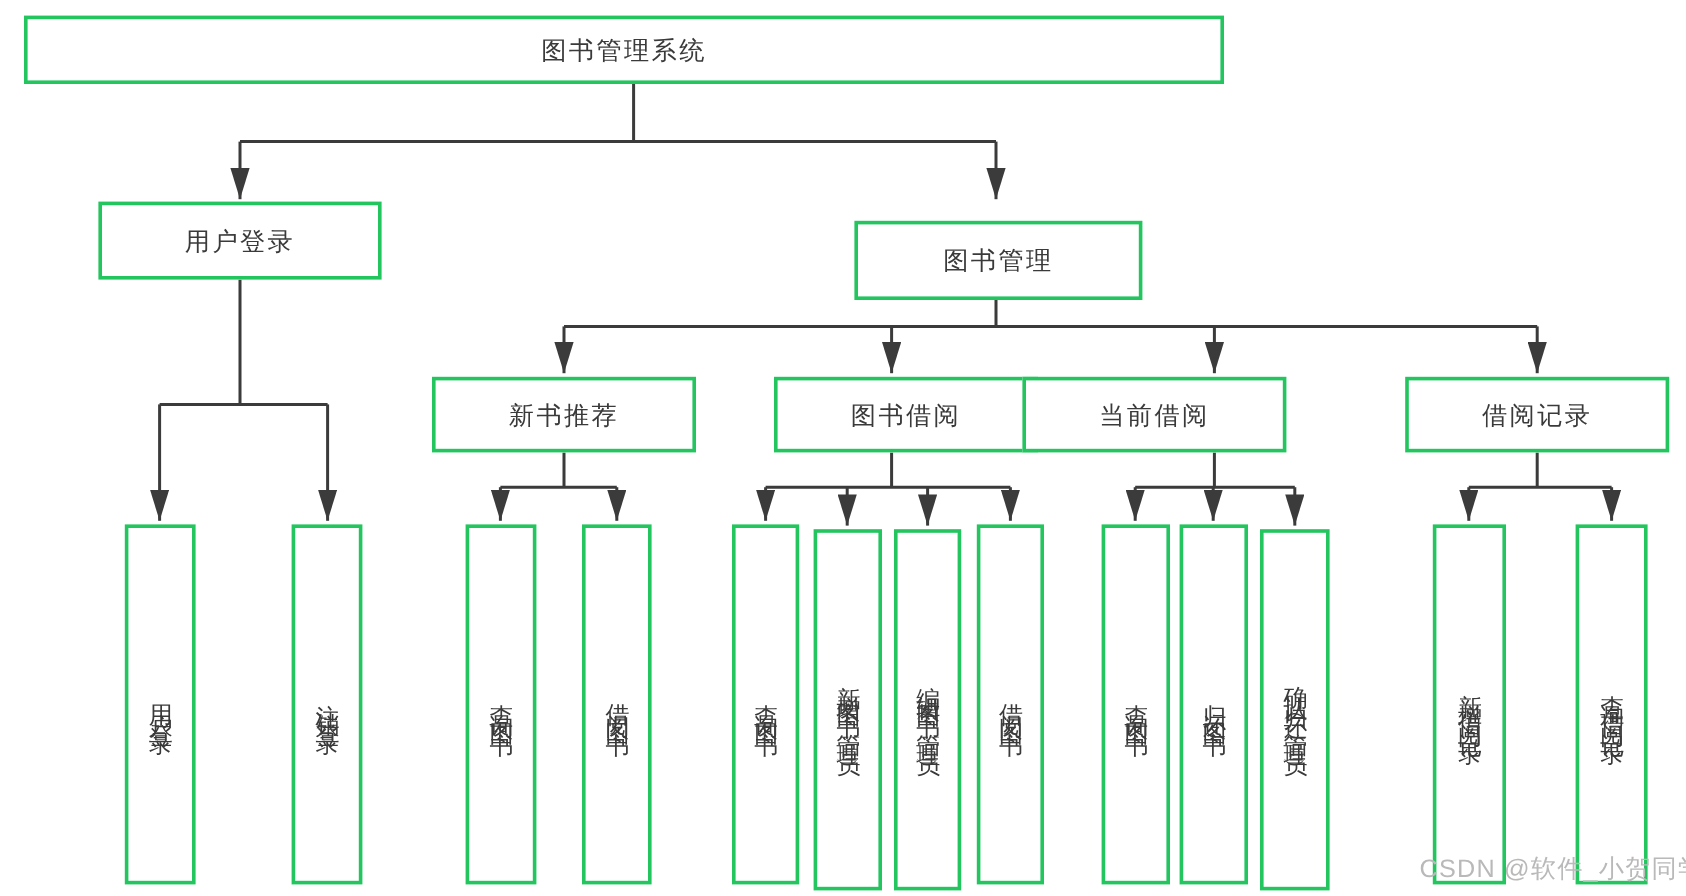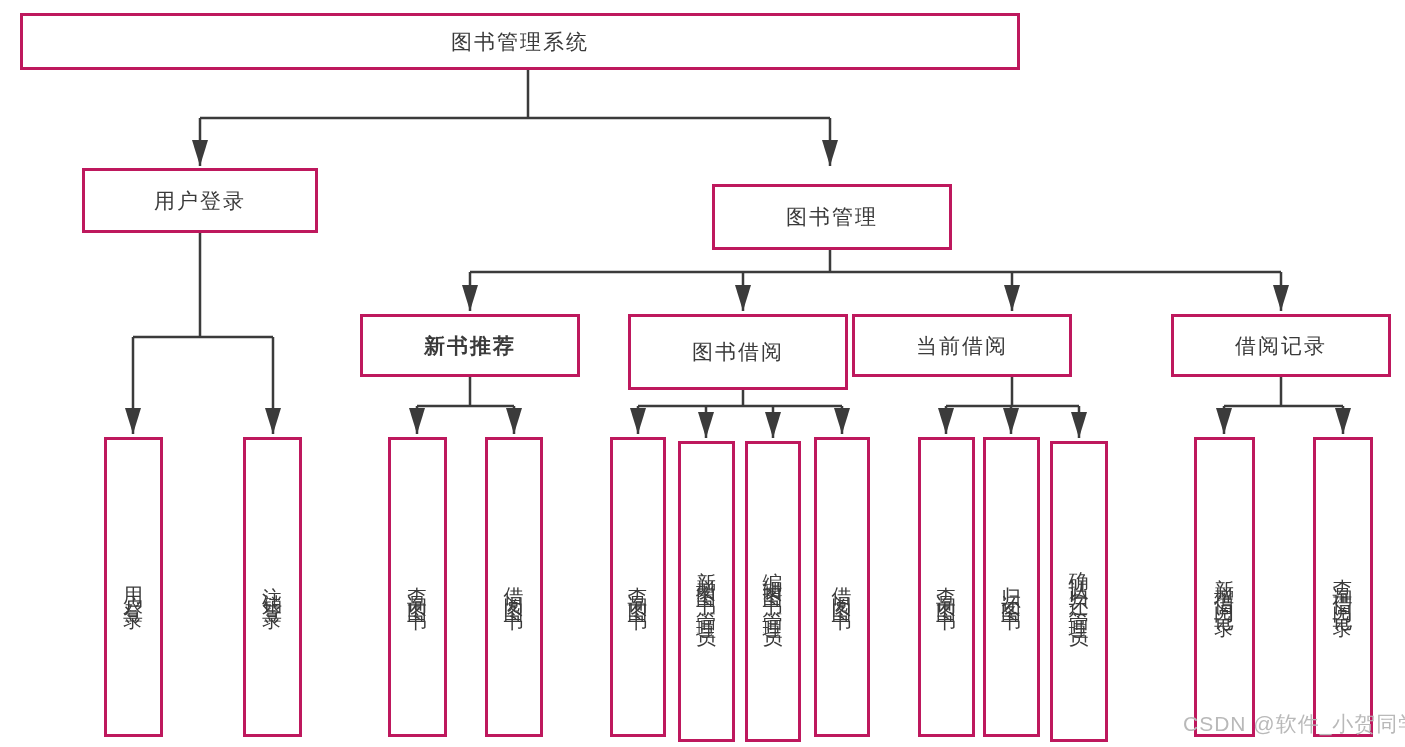--- a/index.html
+++ b/index.html
@@ -17,21 +17,21 @@
   }
   #wires {
     position: absolute;
     left: 0;
     top: 0;
     z-index: 1;
   }
   .node {
     position: absolute;
     box-sizing: border-box;
-    border: 3px solid #be185d;
+    border: 3px solid #22c55e;
     background: #ffffff;
     color: #3a3a3a;
     display: flex;
     align-items: center;
     justify-content: center;
     z-index: 2;
   }
   .hbox {
     font-size: 21px;
     letter-spacing: 2px;
@@ -105,22 +105,22 @@
       <path d="M1224,406 V434"></path>
       <path d="M1343,406 V434"></path>
     </g>
   </svg>
 
   <div class="node hbox" style="left:20px; top:13px; width:1000px; height:57px;">图书管理系统</div>
 
   <div class="node hbox" style="left:82px; top:168px; width:236px; height:65px;">用户登录</div>
   <div class="node hbox" style="left:712px; top:184px; width:240px; height:66px;">图书管理</div>
 
-  <div class="node hbox" style="left:360px; top:314px; width:220px; height:63px;font-weight:bold;">新书推荐</div>
-  <div class="node hbox" style="left:628px; top:314px; width:220px; height:76px;">图书借阅</div>
+  <div class="node hbox" style="left:360px; top:314px; width:220px; height:63px;">新书推荐</div>
+  <div class="node hbox" style="left:645px; top:314px; width:220px; height:63px;">图书借阅</div>
   <div class="node hbox" style="left:852px; top:314px; width:220px; height:63px;">当前借阅</div>
   <div class="node hbox" style="left:1171px; top:314px; width:220px; height:63px;">借阅记录</div>
 
   <div class="node vbox" style="left:104px; top:437px; width:59px; height:300px;">用户登录</div>
   <div class="node vbox" style="left:243px; top:437px; width:59px; height:300px;">注销登录</div>
 
   <div class="node vbox" style="left:388px; top:437px; width:59px; height:300px;">查询图书</div>
   <div class="node vbox" style="left:485px; top:437px; width:58px; height:300px;">借阅图书</div>
 
   <div class="node vbox" style="left:610px; top:437px; width:56px; height:300px;">查询图书</div>

